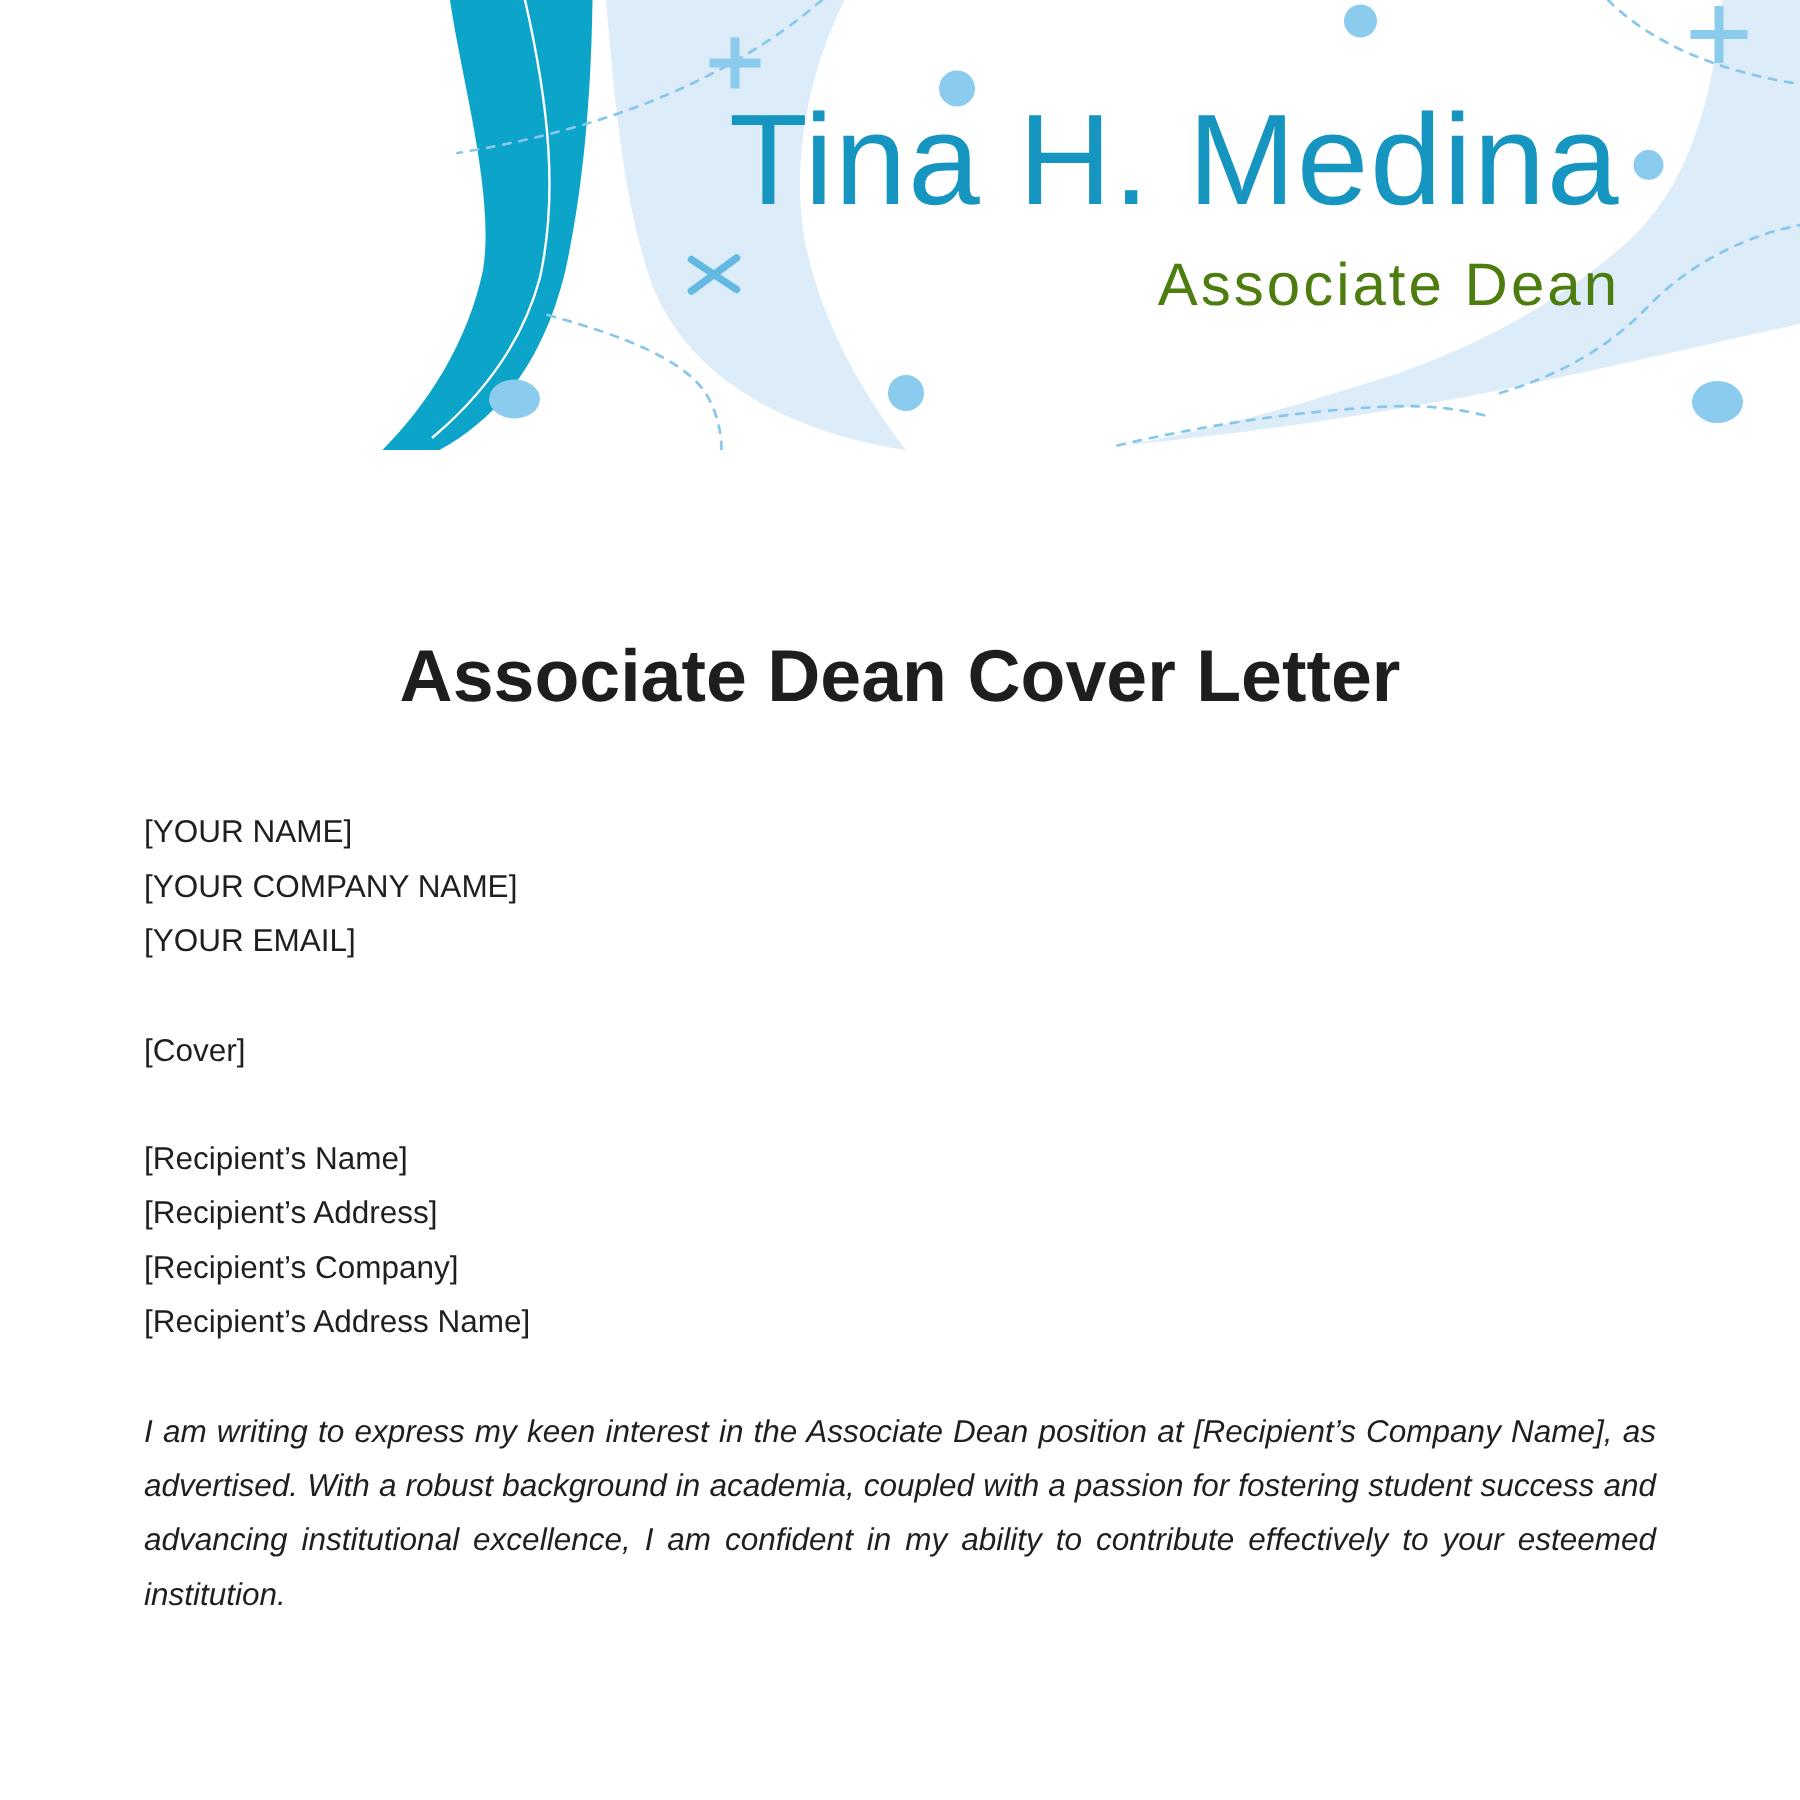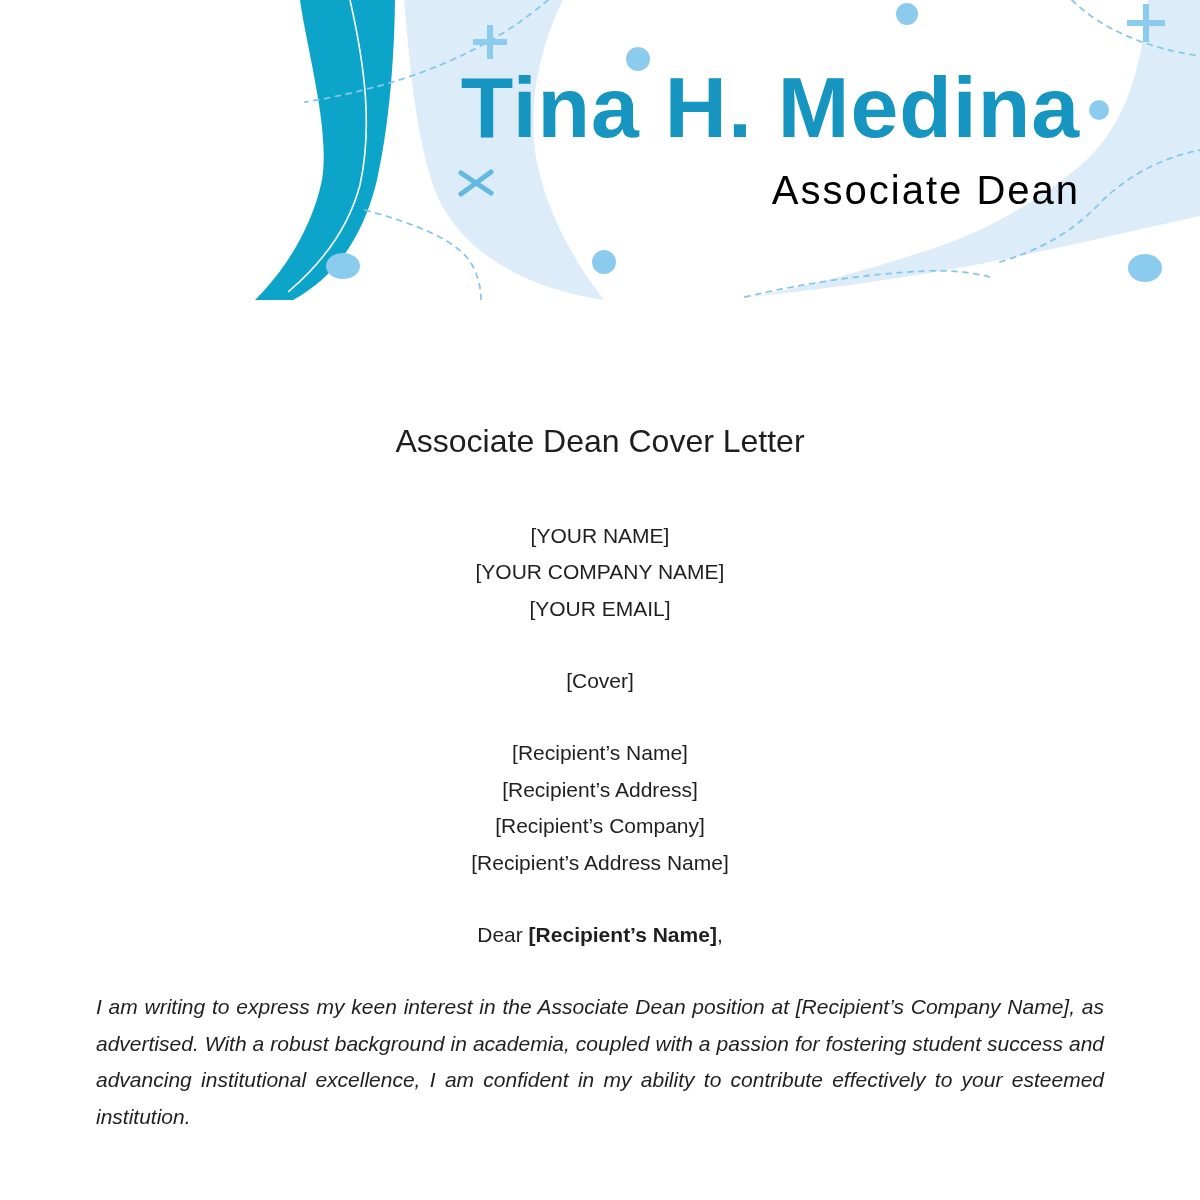--- a/index.html
+++ b/index.html
@@ -8,36 +8,36 @@
     width:1200px; height:1200px;
     font-family:"Liberation Sans", sans-serif;
     color:#1F1F1F;
     position:relative;
     overflow:hidden;
   }
   .header { position:relative; width:1200px; height:300px; }
   .header svg { position:absolute; left:0; top:0; }
   .brand-name {
     position:absolute; top:64px; right:120px;
-    font-size:86px; font-weight:700; line-height:1;
+    font-size:86px; font-weight:400; line-height:1;
     letter-spacing:1px; white-space:nowrap;
   }
   .brand-role {
     position:absolute; top:170px; right:120px;
     font-size:40px; font-weight:400; line-height:1;
     letter-spacing:2px; white-space:nowrap;
   }
   .doc { padding:0 96px; }
   .doc-title {
     margin:123px 0 0;
     text-align:center;
-    font-size:32px; font-weight:400; line-height:1.15;
+    font-size:49px; font-weight:700; line-height:1.15;
     letter-spacing:0;
   }
-  .block { margin:36px 0 0; font-size:21px; line-height:36.4px; font-weight:400;text-align:center; }
+  .block { margin:36px 0 0; font-size:21px; line-height:36.4px; font-weight:400; }
   .block.sender { margin-top:58px; }
   .para { text-align:justify;font-style:italic; }
   .salutation strong { font-weight:700; }
 </style>
 </head>
 <body>
 
 <div class="header">
   <svg width="1200" height="300" viewBox="0 0 1200 300" aria-hidden="true">
 
@@ -74,21 +74,21 @@
 
     <g fill="none" stroke-width="6" stroke="#8BCBEE">
       <path d="M490,25 V59 M473,42 H507"></path>
       <path d="M1146,4 V42 M1127,23 H1165"></path>
     </g>
 
     <path fill="none" stroke-width="5" stroke-linecap="round" d="M461,173 L491,193 M491,172 L461,194" stroke="#63B9E1"></path>
   </svg>
 
   <div class="brand-name" style="color: rgb(21, 149, 191);">Tina H. Medina</div>
-  <div class="brand-role" style="color: #000000;">Associate Dean</div>
+  <div class="brand-role" style="color: #4d7c0f;">Associate Dean</div>
 </div>
 
 <div class="doc">
   <h1 class="doc-title" style="color: rgb(30, 30, 30);">Associate Dean Cover Letter</h1>
 
   <div class="block sender">
       <div>[YOUR NAME]</div>
       <div>[YOUR COMPANY NAME]</div>
       <div>[YOUR EMAIL]</div>
     </div>
@@ -97,16 +97,15 @@
       <div>[Cover]</div>
     </div>
 
   <div class="block">
       <div>[Recipient’s Name]</div>
       <div>[Recipient’s Address]</div>
       <div>[Recipient’s Company]</div>
       <div>[Recipient’s Address Name]</div>
     </div>
 
-  <p class="block salutation"><span>Dear </span><strong>[Recipient’s Name]</strong><span>,</span></p>
 
   <p class="block para" style="color: rgb(31, 31, 31);">I am writing to express my keen interest in the Associate Dean position at [Recipient’s Company Name], as advertised. With a robust background in academia, coupled with a passion for fostering student success and advancing institutional excellence, I am confident in my ability to contribute effectively to your esteemed institution.</p>
 </div>
 
 </body></html>

